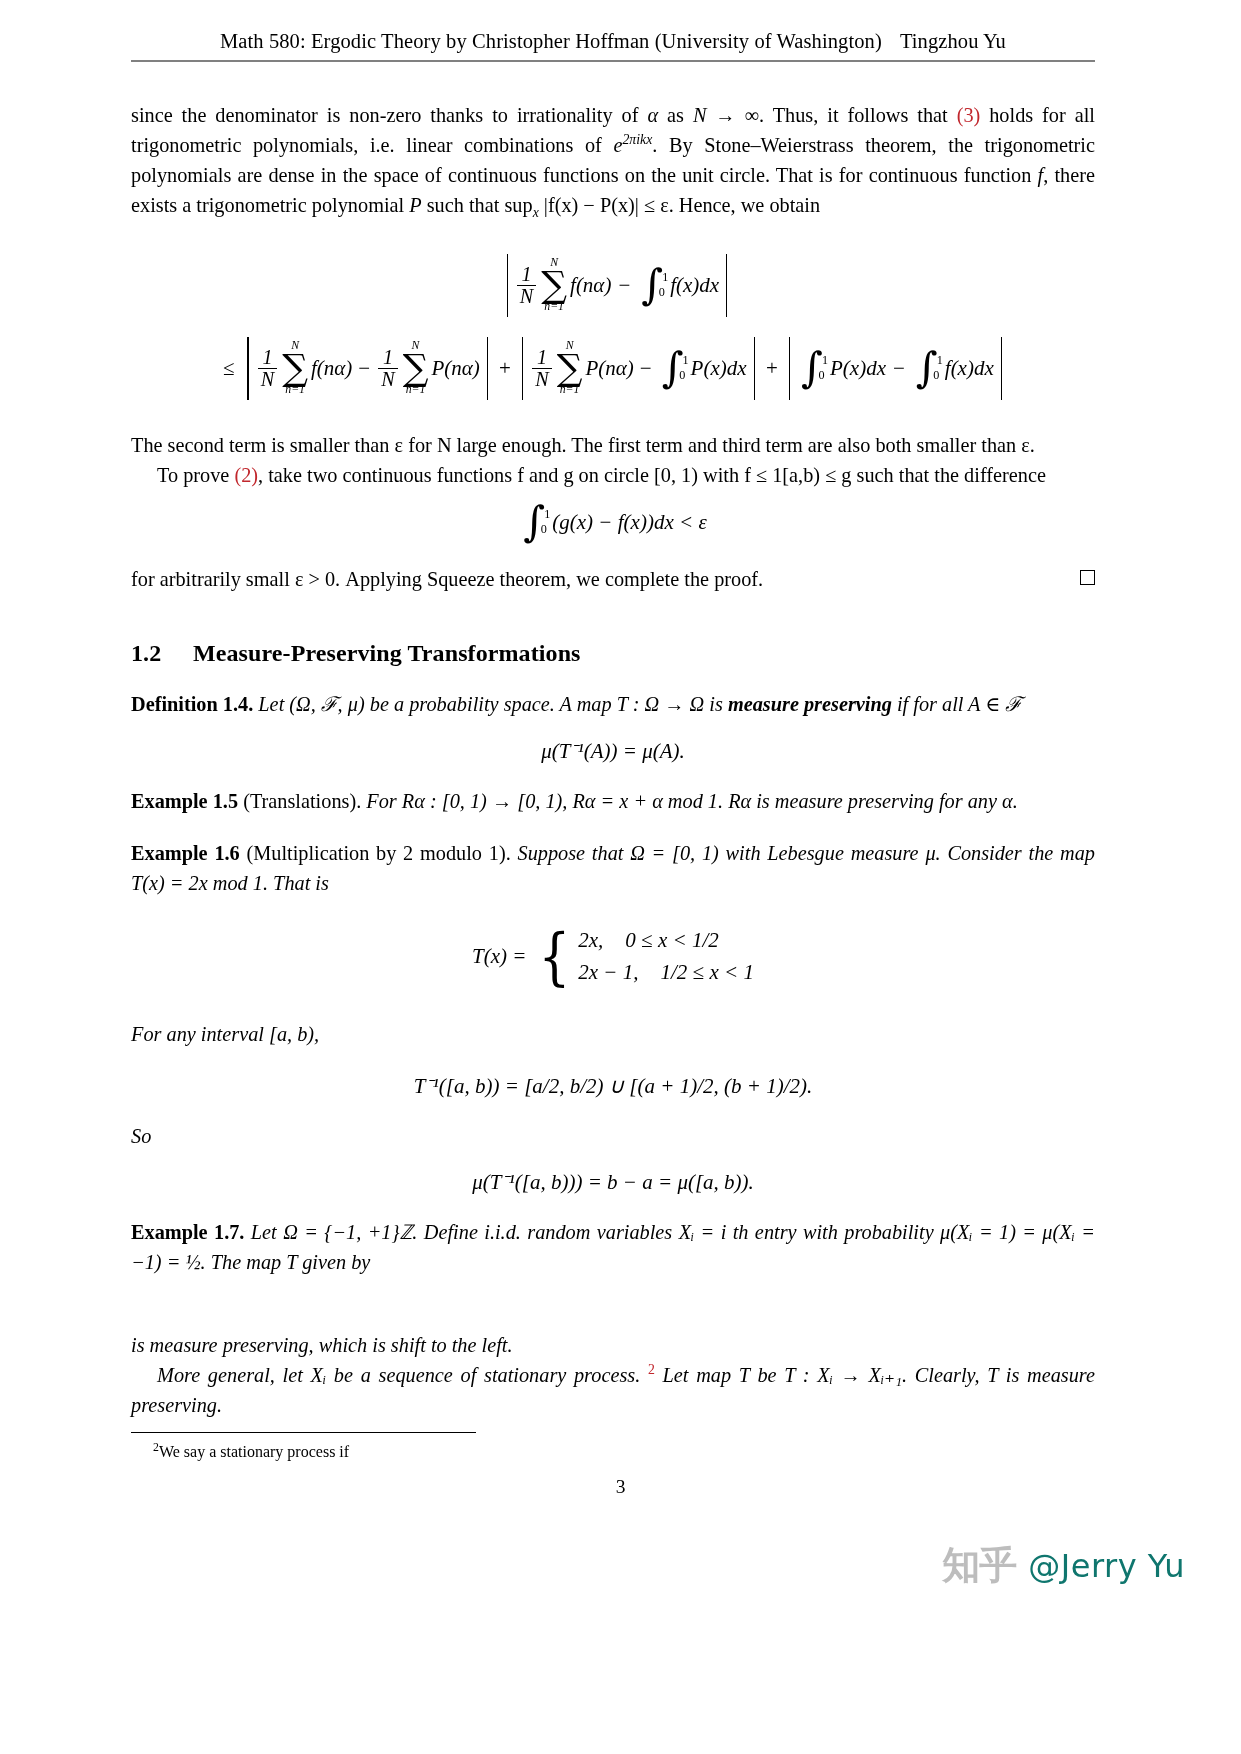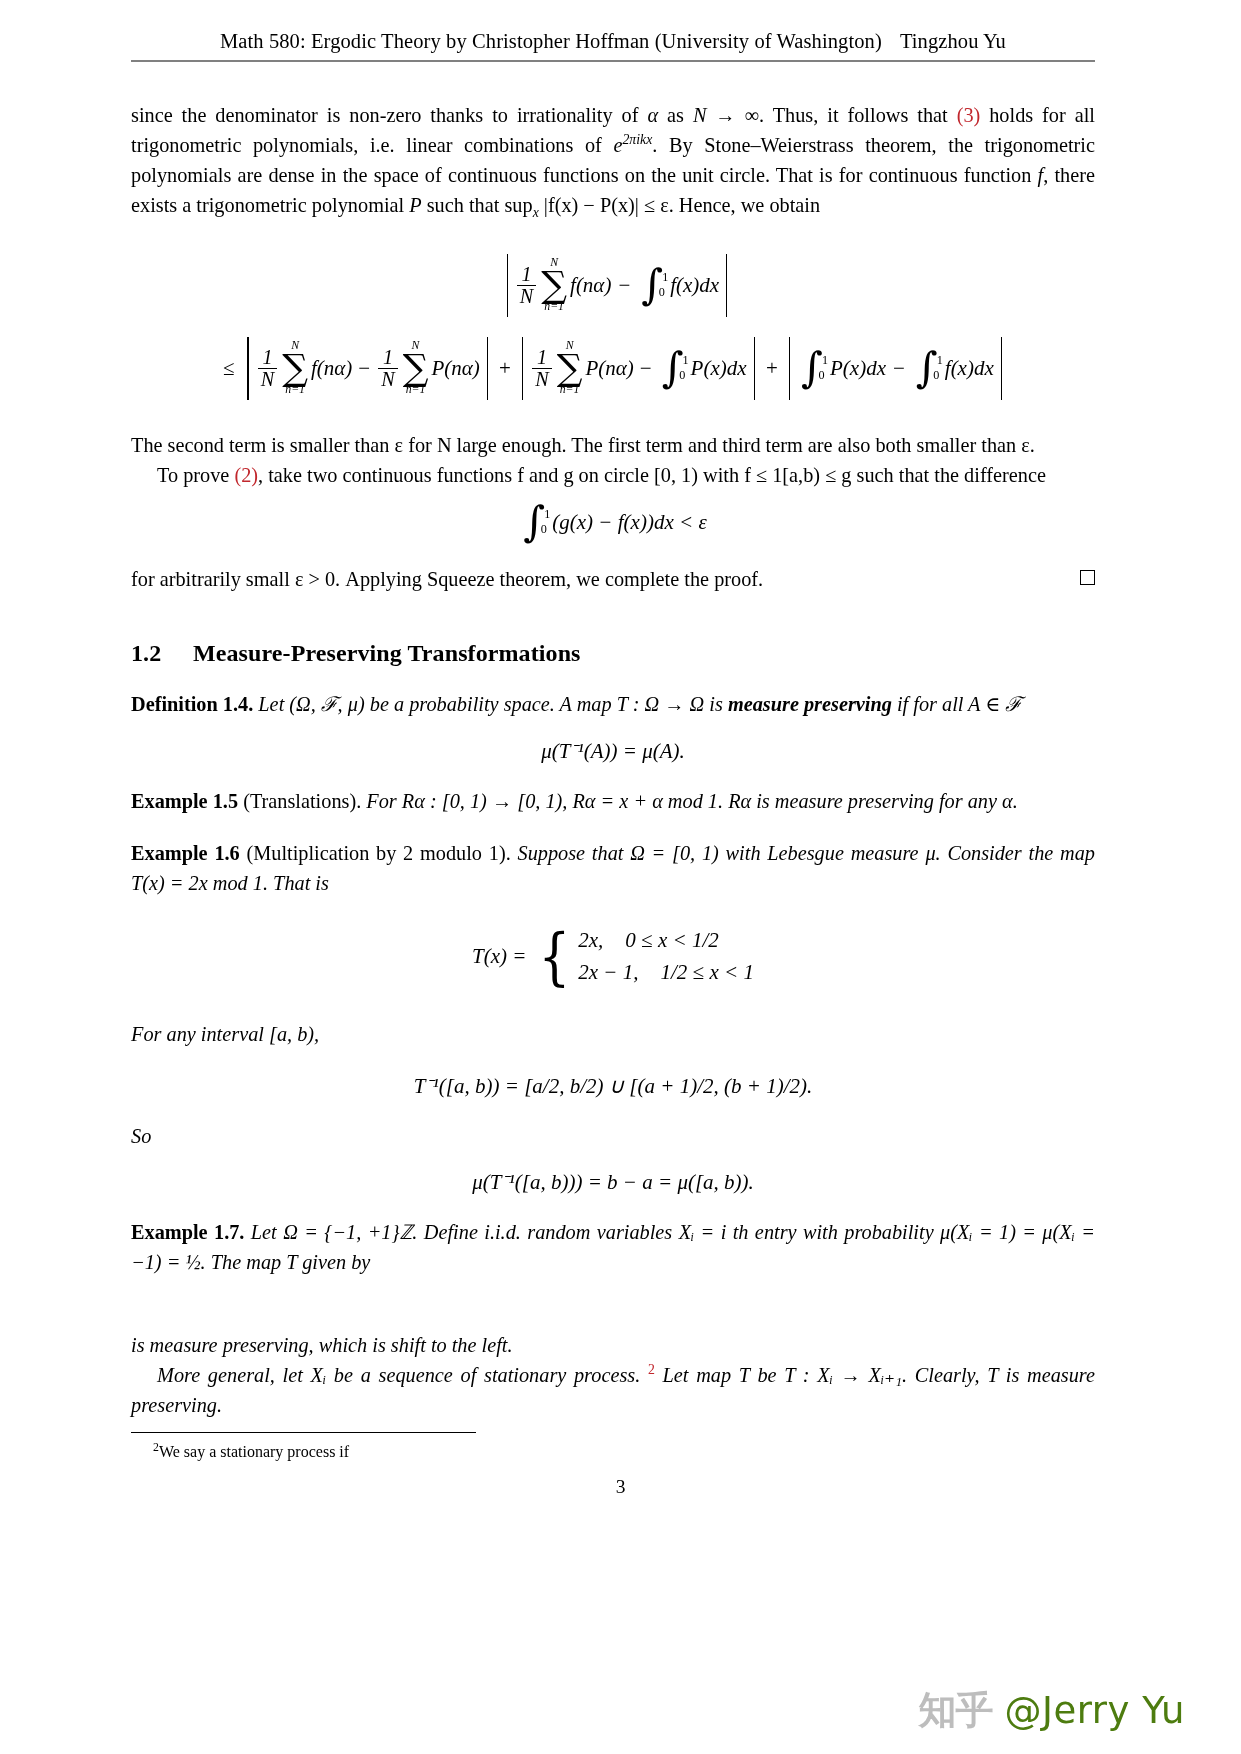--- a/index.html
+++ b/index.html
@@ -228,37 +228,37 @@
     width: 1241px;
     top: 1476px;
     text-align: center;
     font-size: 19.5px;
   }
 
   
   .watermark {
     position: absolute;
     right: 56px;
-    top: 1685px;
+    top: 1540px;
     display: flex;
     align-items: center;
     gap: 12px;
     color: #b4b4b4;
   }
   .watermark .logo {
     font-size: 38px;
     font-family: "DejaVu Sans", sans-serif;
     font-weight: bold;
     letter-spacing: -1px;
     color: #bdbdbd;
   }
   .watermark .handle {
-    font-size: 37px;
+    font-size: 32px;
     font-family: "DejaVu Sans", sans-serif;
-    color: #4d7c0f;
+    color: #0f766e;
     letter-spacing: 0.5px;
   }
 </style>
 </head>
 <body>
 
 <div class="page">
 
   <div class="content">
 

